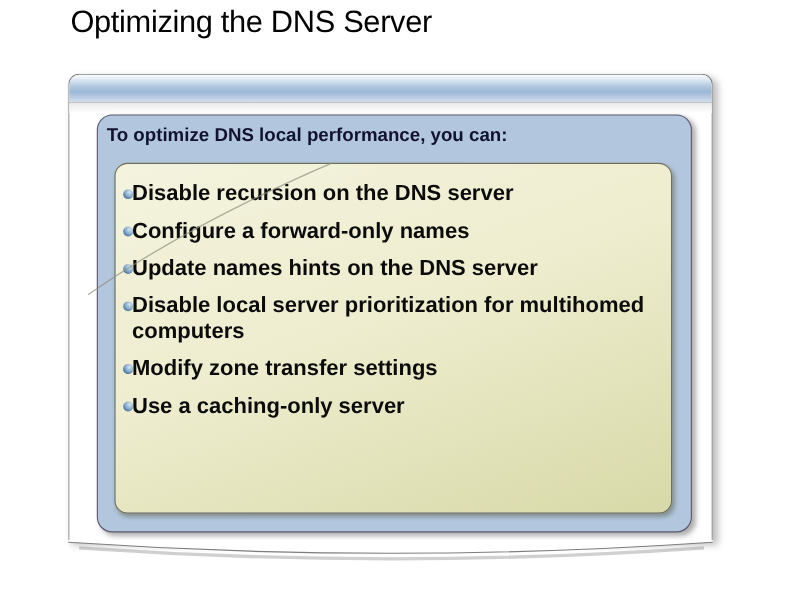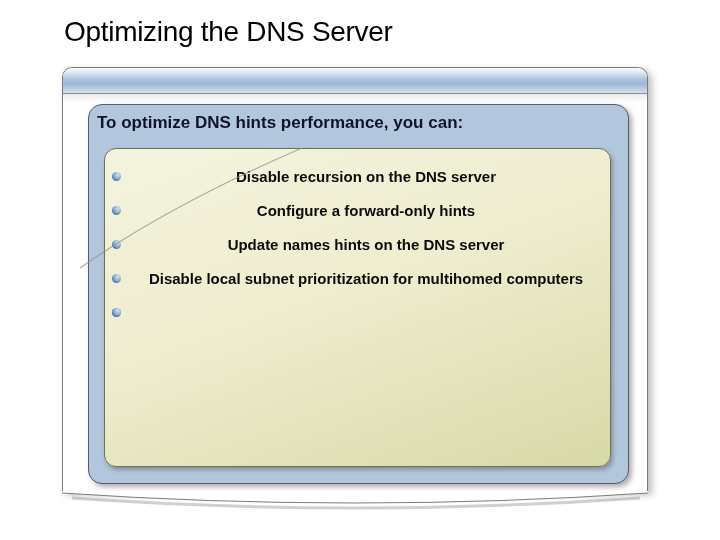--- a/index.html
+++ b/index.html
@@ -7,21 +7,21 @@
     width:720px;
     height:540px;
     background:#ffffff;
     overflow:hidden;
     font-family:"Liberation Sans",sans-serif;
     position:relative;
   }
   .slide-title{
     position:absolute;
     left:64px;
-    top:16px;
+    top:4px;
     font-size:28px;
     font-weight:400;
     letter-spacing:-0.3px;
     color:#000000;
     white-space:nowrap;
   }
   
   .panel{
     position:absolute;
     left:62px;
@@ -97,27 +97,26 @@
     overflow:hidden;
   }
   .bullet-list{
     list-style:none;
     margin:0;
     padding:16px 0 0 0;
   }
   .bullet-list li{
     position:relative;
     margin:0 0 11px 0;
-    padding-left:28px;
+    padding-left:15px;
     max-width:466px;
-    font-size:15px;
+    font-size:20px;
     line-height:23px;
     font-weight:700;
     color:#0b0b0b;
-    text-align:center;
   }
   .sphere{
     position:absolute;
     left:7px;
     top:7px;
     width:9px;
     height:9px;
     border-radius:50%;
     background:radial-gradient(circle at 65% 30%,#d2e5f3 0%,#8fb1cf 42%,#44719f 78%,#3a6590 100%);
   }
@@ -134,30 +133,31 @@
 </head>
 <body>
 
 <div class="slide-title">Optimizing the DNS Server</div>
 
 <div class="panel">
   <div class="titlebar"></div>
   <div class="titlebar-under-fade"></div>
 
   <div class="header-box">
-    <div class="header-label">To optimize DNS hints performance, you can:</div>
+    <div class="header-label">To optimize DNS local performance, you can:</div>
 
     <div class="content-box">
       <ul class="bullet-list">
         <li><span class="sphere"></span><span>Disable recursion on the DNS server</span></li>
-        <li><span class="sphere"></span><span>Configure a forward-only hints</span></li>
+        <li><span class="sphere"></span><span>Configure a forward-only names</span></li>
         <li><span class="sphere"></span><span>Update names hints on the DNS server</span></li>
-        <li><span class="sphere"></span><span>Disable local subnet prioritization for multihomed computers</span></li>
+        <li><span class="sphere"></span><span>Disable local server prioritization for multihomed computers</span></li>
         <li><span class="sphere"></span></li>
-        <li><span class="sphere"></span></li>
+        <li><span class="sphere"></span><span>Modify zone transfer settings</span></li>
+        <li><span class="sphere"></span><span>Use a caching-only server</span></li>
       </ul>
     </div>
   </div>
 
   <svg class="panel-bottom-edge" viewBox="0 0 586 26" xmlns="http://www.w3.org/2000/svg">
     <path d="M10,7 Q293,27 578,7" fill="none" stroke="rgba(120,120,120,0.35)" stroke-width="3"></path>
     <path d="M0,0 L586,0 L586,2 Q293,22 0,2 Z" fill="#ffffff"></path>
     <path d="M0,2 Q293,22 586,2" fill="none" stroke="#7d7d7d" stroke-width="1"></path>
   </svg>
 </div>

